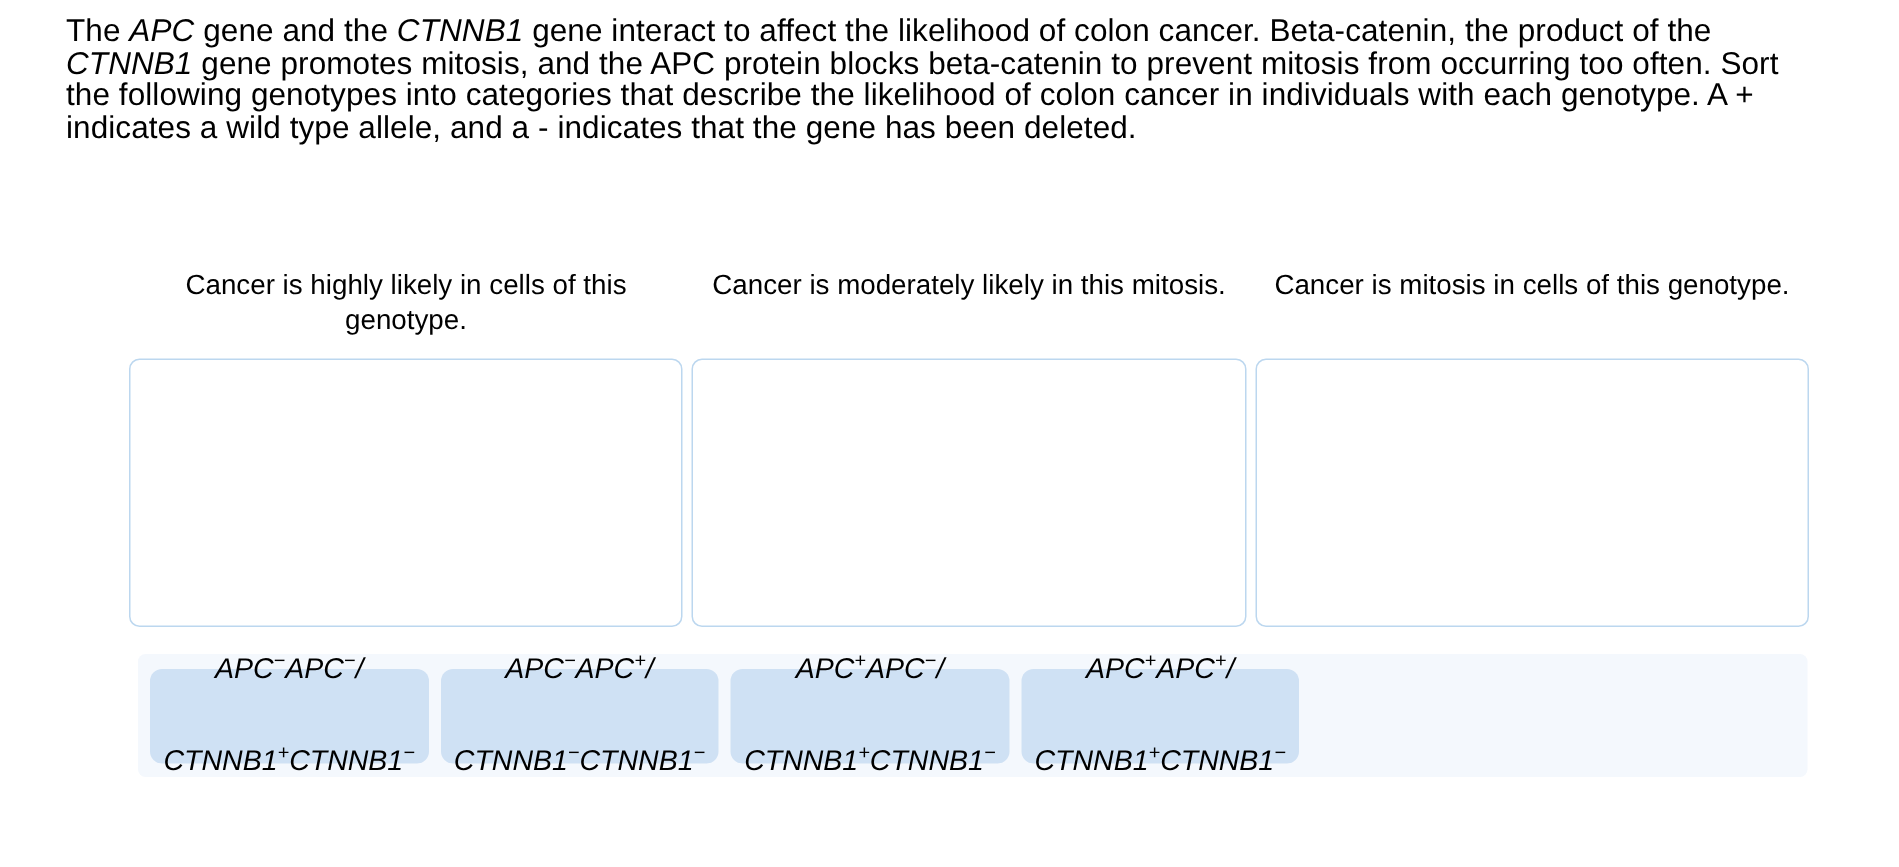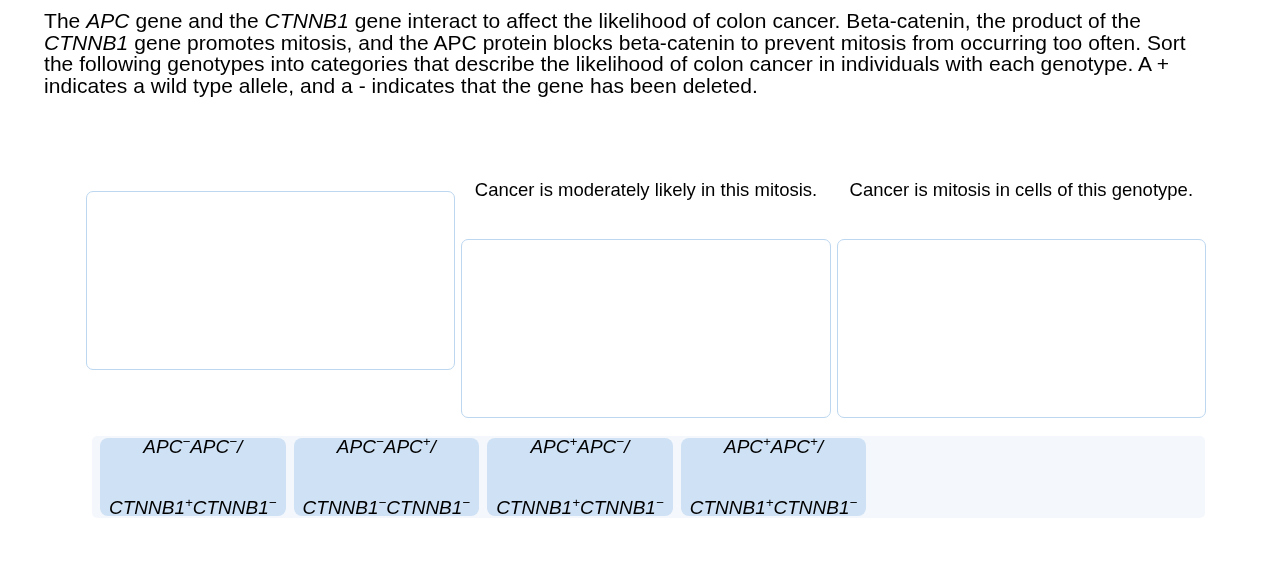--- a/index.html
+++ b/index.html
@@ -76,21 +76,21 @@
     background: #f4f8fd;
     border-radius: 5px;
     box-sizing: border-box;
     display: flex;
     flex-direction: row;
     align-items: center;
     padding: 0 8px;
     gap: 8px;
   }
   .tile {
-    height: 78px;
+    height: 63px;
     background: #cfe1f4;
     border-radius: 8px;
     box-sizing: border-box;
     display: flex;
     flex-direction: column;
     align-items: center;
     justify-content: center;
     font-style: italic;
     font-size: 19px;
     line-height: 25px;
@@ -110,20 +110,21 @@
     line-height: 0;
   }
 </style>
 </head>
 <body>
 
 <div id="prompt"><span>The </span><span class="gene">APC</span><span> gene and the </span><span class="gene">CTNNB1</span><span> gene interact to affect the likelihood of colon cancer. Beta-catenin, the product of the </span><span class="gene">CTNNB1</span><span> gene promotes mitosis, and the APC protein blocks beta-catenin to prevent mitosis from occurring too often. Sort the following genotypes into categories that describe the likelihood of colon cancer in individuals with each genotype. A + indicates a wild type allele, and a - indicates that the gene has been deleted.</span></div>
 
 <div id="columns">
     <div class="column">
+      <div class="col-header">Cancer is highly likely in cells of this genotype.</div>
       <div class="dropzone"></div>
     </div>
     <div class="column">
       <div class="col-header">Cancer is moderately likely in this mitosis.</div>
       <div class="dropzone"></div>
     </div>
     <div class="column">
       <div class="col-header">Cancer is mitosis in cells of this genotype.</div>
       <div class="dropzone"></div>
     </div>

